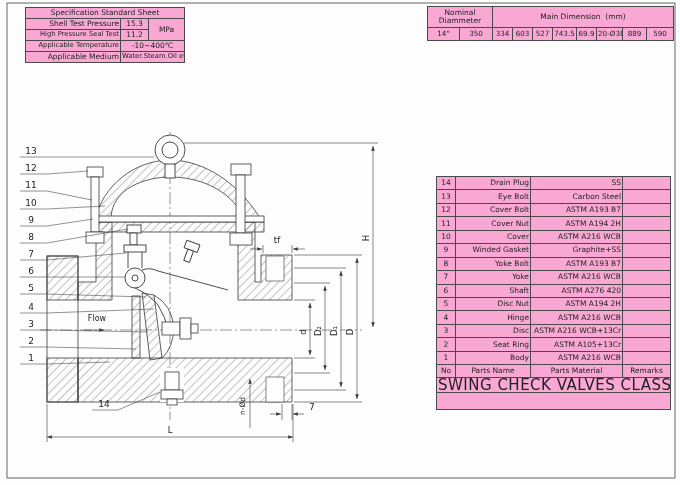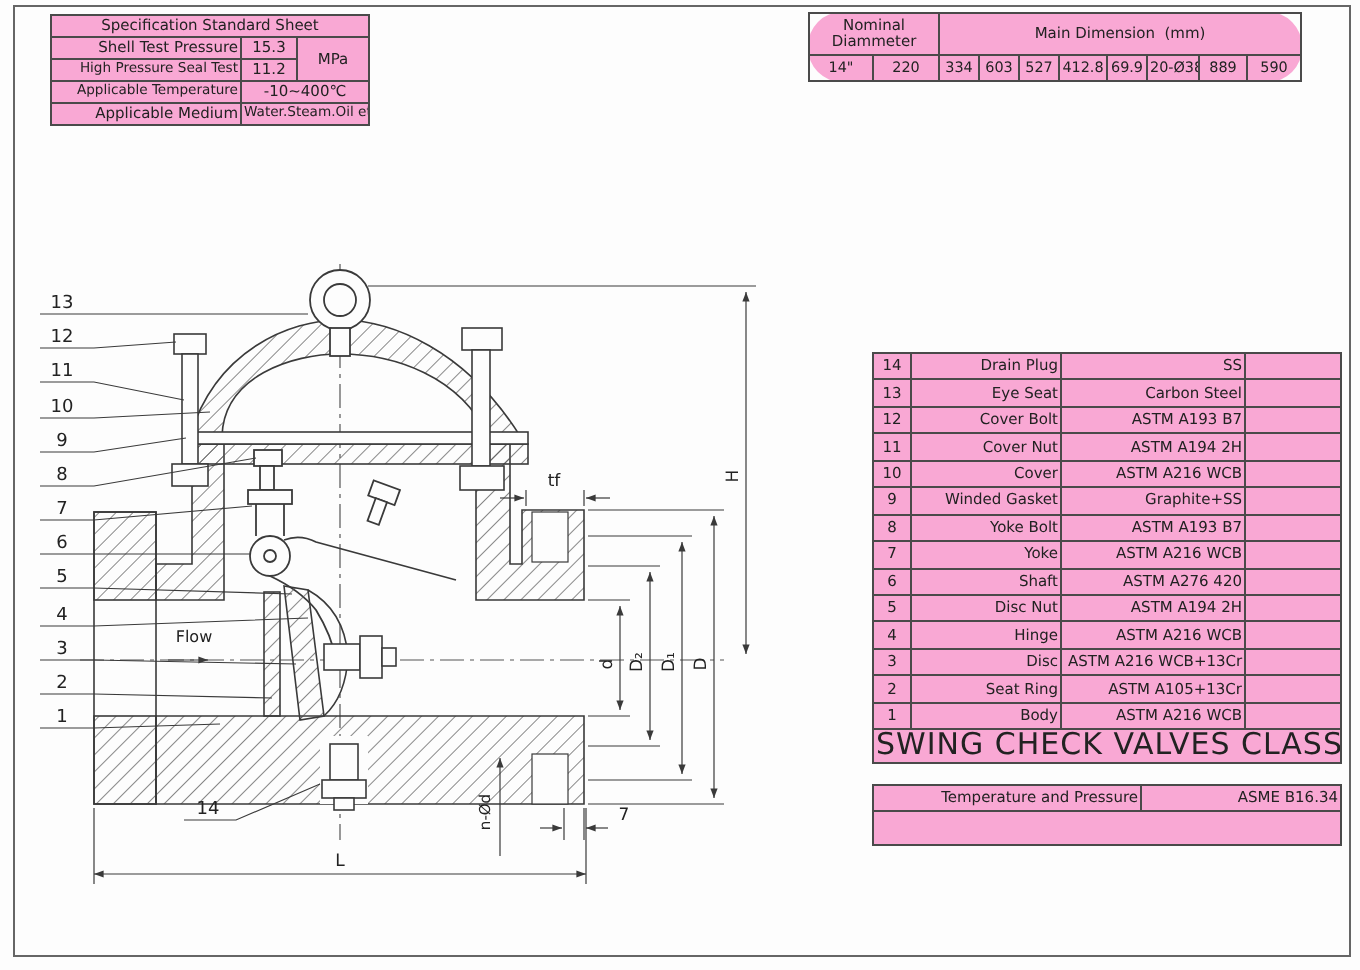--- a/index.html
+++ b/index.html
@@ -5,21 +5,21 @@
   html,body{margin:0;padding:0;background:#e8e8e8;}
   .page{position:relative;width:680px;height:485px;background:#fdfdfd;overflow:hidden;
         font-family:"DejaVu Sans",sans-serif;color:#1a1a1a;}
   svg{position:absolute;left:0;top:0;}
   table{border-collapse:collapse;position:absolute;table-layout:fixed;background:#f9a8d4;}
   td{border:1px solid #4a4a4a;padding:0 1px;font-size:7.5px;line-height:1.05;text-align:center;
      overflow:hidden;white-space:pre;color:#222;}
   td.l{text-align:right;padding-left:3px;}
   .spec{left:25px;top:7px;width:159px;}
   .spec td{height:10px;}
-  .dim{left:404px;top:6px;width:246px;border-radius:17px;}
+  .dim{left:427px;top:6px;width:246px;}
   .dim tr.gh td{height:20px;}
   .dim tr.h td{height:11px;}
   .dim tr.v td{height:12px;font-size:7.2px;}
   .parts{left:436px;top:176px;width:234px;}
   .parts td{height:12.45px;}
   .parts tr.head td{height:12px;}
   .parts tr.title td{height:14px;font-size:15px;letter-spacing:.5px;}
   .stds{left:436px;top:392px;width:234px;}
   .stds td{height:11.8px;}
   .stds tr.empty td{height:16px;border-top:1px solid #4a4a4a;}
@@ -247,25 +247,25 @@
         <col style="width:24px">
         <col style="width:27px">
   </colgroup>
   <tbody>
         <tr class="gh">
     <td colspan="2" style="white-space:normal">Nominal Diammeter</td>
     <td colspan="8">Main Dimension  (mm)</td>
   </tr>
   <tr class="v">
     <td>14"</td>
-    <td>220</td>
+    <td>350</td>
     <td>334</td>
     <td>603</td>
     <td>527</td>
-    <td>412.8</td>
+    <td>743.5</td>
     <td>69.9</td>
     <td class="sm">20-Ø38</td>
     <td>889</td>
     <td>590</td>
   </tr>
 </tbody>
     </table>
 
 <table class="parts">
   <colgroup>
@@ -276,21 +276,21 @@
       </colgroup>
   <tbody>
         <tr>
           <td>14</td>
           <td class="l">Drain Plug</td>
           <td class="l">SS</td>
           <td></td>
         </tr>
   <tr>
           <td>13</td>
-          <td class="l">Eye Seat</td>
+          <td class="l">Eye Bolt</td>
           <td class="l">Carbon Steel</td>
           <td></td>
         </tr>
   <tr>
           <td>12</td>
           <td class="l">Cover Bolt</td>
           <td class="l">ASTM A193 B7</td>
           <td></td>
         </tr>
   <tr>
@@ -352,35 +352,37 @@
           <td class="l">Seat Ring</td>
           <td class="l">ASTM A105+13Cr</td>
           <td></td>
         </tr>
   <tr>
           <td>1</td>
           <td class="l">Body</td>
           <td class="l">ASTM A216 WCB</td>
           <td></td>
         </tr>
+  <tr class="head">
+    <td>No</td>
+    <td>Parts Name</td>
+    <td>Parts Material</td>
+    <td>Remarks</td>
+  </tr>
   <tr class="title">
     <td colspan="4">SWING CHECK VALVES CLASS600 RF</td>
   </tr>
 </tbody>
     </table>
 
 <table class="stds">
   <colgroup>
         <col style="width:134px">
         <col style="width:100px">
       </colgroup>
   <tbody>
-        <tr>
-          <td class="l">Temperature and Pressure</td>
-          <td class="l">ASME B16.34</td>
-        </tr>
   <tr class="empty">
           <td colspan="2"></td>
         </tr>
 </tbody>
     </table>
 
 </div>
 
 </body></html>

